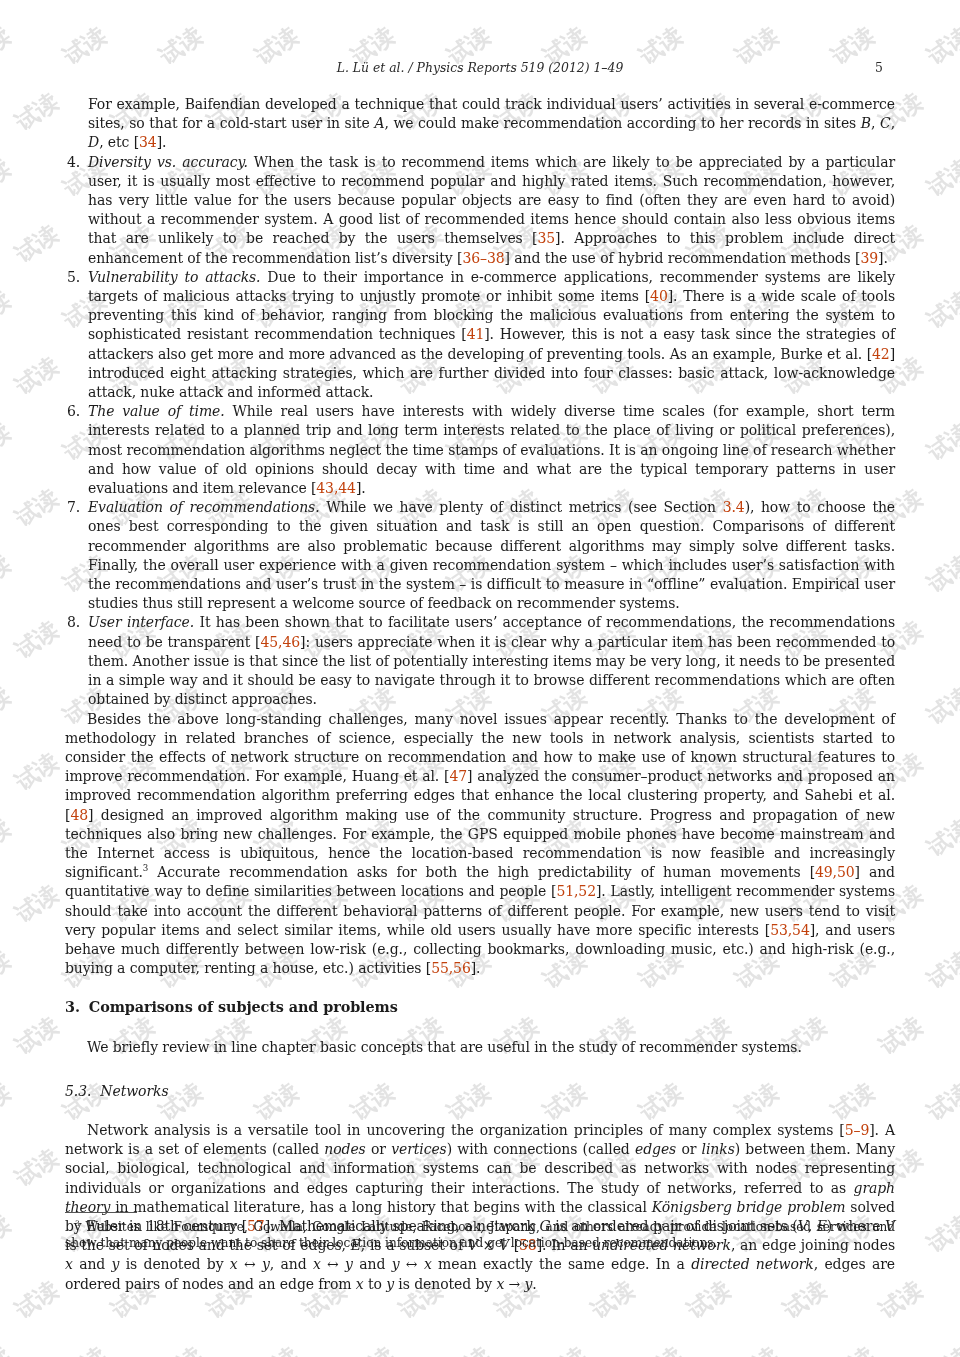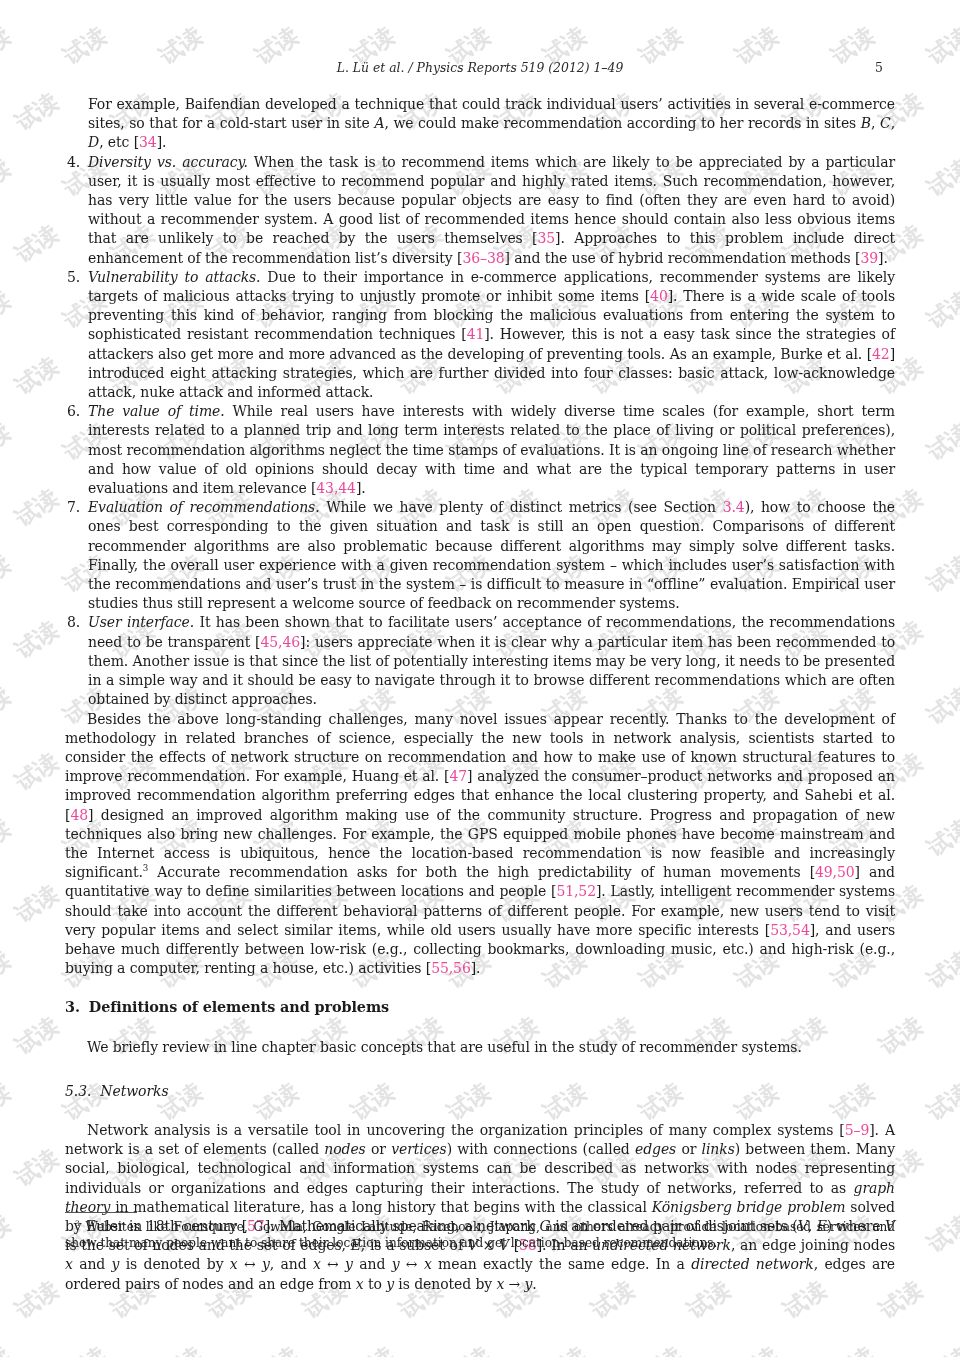--- a/index.html
+++ b/index.html
@@ -49,21 +49,21 @@
   }
   .p-we{margin-top:21px;}
   .p-net{margin-top:20px;}
   .footnote{
     position:absolute;top:1212px;left:65px;width:830px;z-index:1;
     font-size:12.1px;line-height:15.6px;text-align:justify;color:#222;
   }
   .fn-rule{width:72px;border:0;border-top:1.5px solid #555;margin:0 0 7px 0;}
   .fn-text{margin:0;text-indent:10px;}
   .sg-i{font-style:italic;}
-  .sg-c{color:#ec4899;}
+  .sg-c{color:#c2410c;}
   .sg-s{vertical-align:super;font-size:0.62em;line-height:0;}
 </style>
 </head>
 <body>
 
 <div class="page">
 
   <div class="wm-layer">
       <span class="wm" style="left: 37px; top: -20px;">试读</span>
       <span class="wm" style="left: 133px; top: -20px;">试读</span>
@@ -327,21 +327,21 @@
     </div>
     <div class="li">
       <span class="num">8.</span>
       <p class="p-cont"><span class="sg-i">User interface.</span><span> It has been shown that to facilitate users’ acceptance of recommendations, the recommendations need to be transparent [</span><span class="sg-c">45,46</span><span>]: users appreciate when it is clear why a particular item has been recommended to them. Another issue is that since the list of potentially interesting items may be very long, it needs to be presented in a simple way and it should be easy to navigate through it to browse different recommendations which are often obtained by distinct approaches.</span></p>
     </div>
 
     <p class="para"><span>Besides the above long-standing challenges, many novel issues appear recently. Thanks to the development of methodology in related branches of science, especially the new tools in network analysis, scientists started to consider the effects of network structure on recommendation and how to make use of known structural features to improve recommendation. For example, Huang et al. [</span><span class="sg-c">47</span><span>] analyzed the consumer–product networks and proposed an improved recommendation algorithm preferring edges that enhance the local clustering property, and Sahebi et al. [</span><span class="sg-c">48</span><span>] designed an improved algorithm making use of the community structure. Progress and propagation of new techniques also bring new challenges. For example, the GPS equipped mobile phones have become mainstream and the Internet access is ubiquitous, hence the location-based recommendation is now feasible and increasingly significant.</span><span class="sg-s">3</span><span> Accurate recommendation asks for both the high predictability of human movements [</span><span class="sg-c">49,50</span><span>] and quantitative way to define similarities between locations and people [</span><span class="sg-c">51,52</span><span>]. Lastly, intelligent recommender systems should take into account the different behavioral patterns of different people. For example, new users tend to visit very popular items and select similar items, while old users usually have more specific interests [</span><span class="sg-c">53,54</span><span>], and users behave much differently between low-risk (e.g., collecting bookmarks, downloading music, etc.) and high-risk (e.g., buying a computer, renting a house, etc.) activities [</span><span class="sg-c">55,56</span><span>].</span></p>
 
     <h2 class="sec-h">
       <span>3.</span>
-      <span>Definitions of elements and problems</span>
+      <span>Comparisons of subjects and problems</span>
     </h2>
 
     <p class="para p-we"><span>We briefly review in line chapter basic concepts that are useful in the study of recommender systems.</span></p>
 
     <h3 class="subsec-h">
       <span>5.3.</span>
       <span>Networks</span>
     </h3>
 
     <p class="para p-net"><span>Network analysis is a versatile tool in uncovering the organization principles of many complex systems [</span><span class="sg-c">5–9</span><span>]. A network is a set of elements (called </span><span class="sg-i">nodes</span><span> or </span><span class="sg-i">vertices</span><span>) with connections (called </span><span class="sg-i">edges</span><span> or </span><span class="sg-i">links</span><span>) between them. Many social, biological, technological and information systems can be described as networks with nodes representing individuals or organizations and edges capturing their interactions. The study of networks, referred to as </span><span class="sg-i">graph theory</span><span> in mathematical literature, has a long history that begins with the classical </span><span class="sg-i">Königsberg bridge problem</span><span> solved by Euler in 18th century [</span><span class="sg-c">57</span><span>]. Mathematically speaking, a network </span><span class="sg-i">G</span><span> is an ordered pair of disjoint sets (</span><span class="sg-i">V</span><span>, </span><span class="sg-i">E</span><span>) where </span><span class="sg-i">V</span><span> is the set of nodes and the set of edges, </span><span class="sg-i">E</span><span>, is a subset of </span><span class="sg-i">V</span><span> × </span><span class="sg-i">V</span><span> [</span><span class="sg-c">58</span><span>]. In an </span><span class="sg-i">undirected network</span><span>, an edge joining nodes </span><span class="sg-i">x</span><span> and </span><span class="sg-i">y</span><span> is denoted by </span><span class="sg-i">x</span><span> ↔ </span><span class="sg-i">y</span><span>, and </span><span class="sg-i">x</span><span> ↔ </span><span class="sg-i">y</span><span> and </span><span class="sg-i">y</span><span> ↔ </span><span class="sg-i">x</span><span> mean exactly the same edge. In a </span><span class="sg-i">directed network</span><span>, edges are ordered pairs of nodes and an edge from </span><span class="sg-i">x</span><span> to </span><span class="sg-i">y</span><span> is denoted by </span><span class="sg-i">x</span><span> → </span><span class="sg-i">y</span><span>.</span></p>

